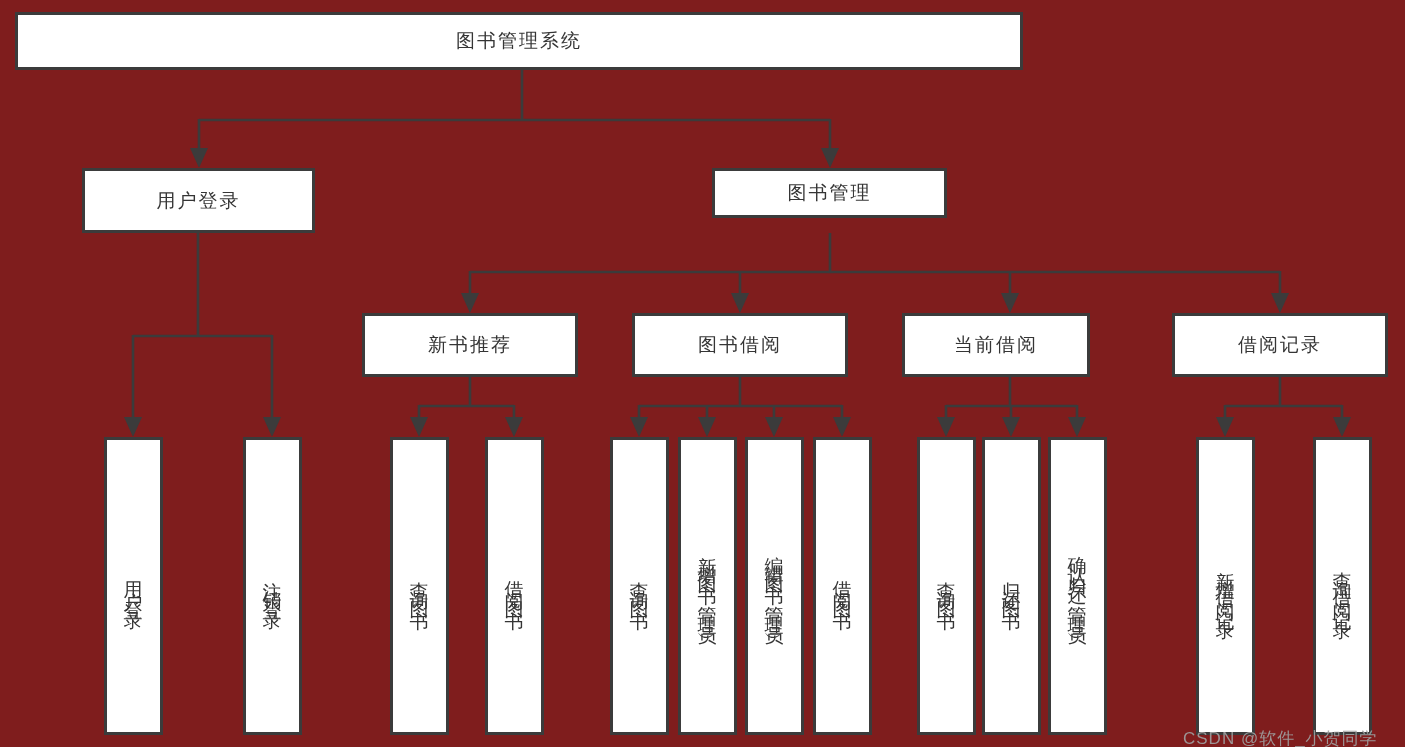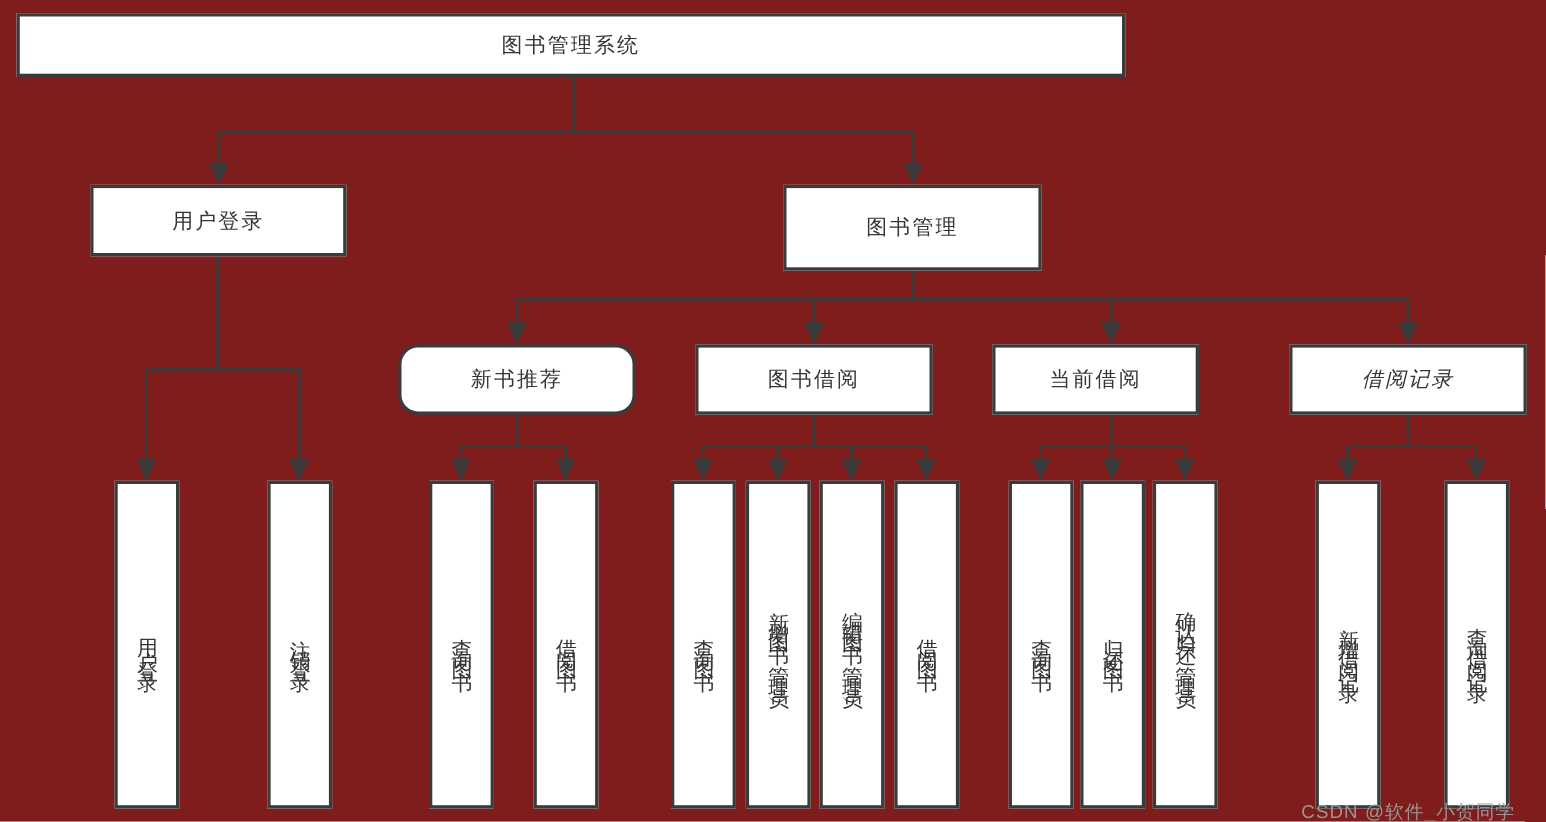--- a/index.html
+++ b/index.html
@@ -107,26 +107,26 @@
       <polygon points="1002,417 1020,417 1011,437"></polygon>
       <polygon points="1068,417 1086,417 1077,437"></polygon>
       <polygon points="1216,417 1234,417 1225,437"></polygon>
       <polygon points="1333,417 1351,417 1342,437"></polygon>
     </g>
   </svg>
 
   <div class="node" style="left:15px; top:12px; width:1008px; height:58px;">图书管理系统</div>
 
   <div class="node" style="left:82px; top:168px; width:233px; height:65px;">用户登录</div>
-  <div class="node" style="left:712px; top:168px; width:235px; height:78px;">图书管理</div>
+  <div class="node" style="left:712px; top:168px; width:235px; height:50px;">图书管理</div>
 
-  <div class="node" style="left:362px; top:313px; width:216px; height:64px;border-radius:18px;">新书推荐</div>
+  <div class="node" style="left:362px; top:313px; width:216px; height:64px;">新书推荐</div>
   <div class="node" style="left:632px; top:313px; width:216px; height:64px;text-align:right;">图书借阅</div>
   <div class="node" style="left:902px; top:313px; width:188px; height:64px;">当前借阅</div>
-  <div class="node" style="left:1172px; top:313px; width:216px; height:64px;font-style:italic;">借阅记录</div>
+  <div class="node" style="left:1172px; top:313px; width:216px; height:64px;">借阅记录</div>
 
   <div class="leaf" style="left:104px;">用户登录</div>
   <div class="leaf" style="left:243px;">注销登录</div>
 
   <div class="leaf" style="left:390px;">查询图书</div>
   <div class="leaf" style="left:485px;">借阅图书</div>
 
   <div class="leaf" style="left:610px;">查询图书</div>
   <div class="leaf" style="left:678px;">新增图书（管理员）</div>
   <div class="leaf" style="left:745px;">编辑图书（管理员）</div>

